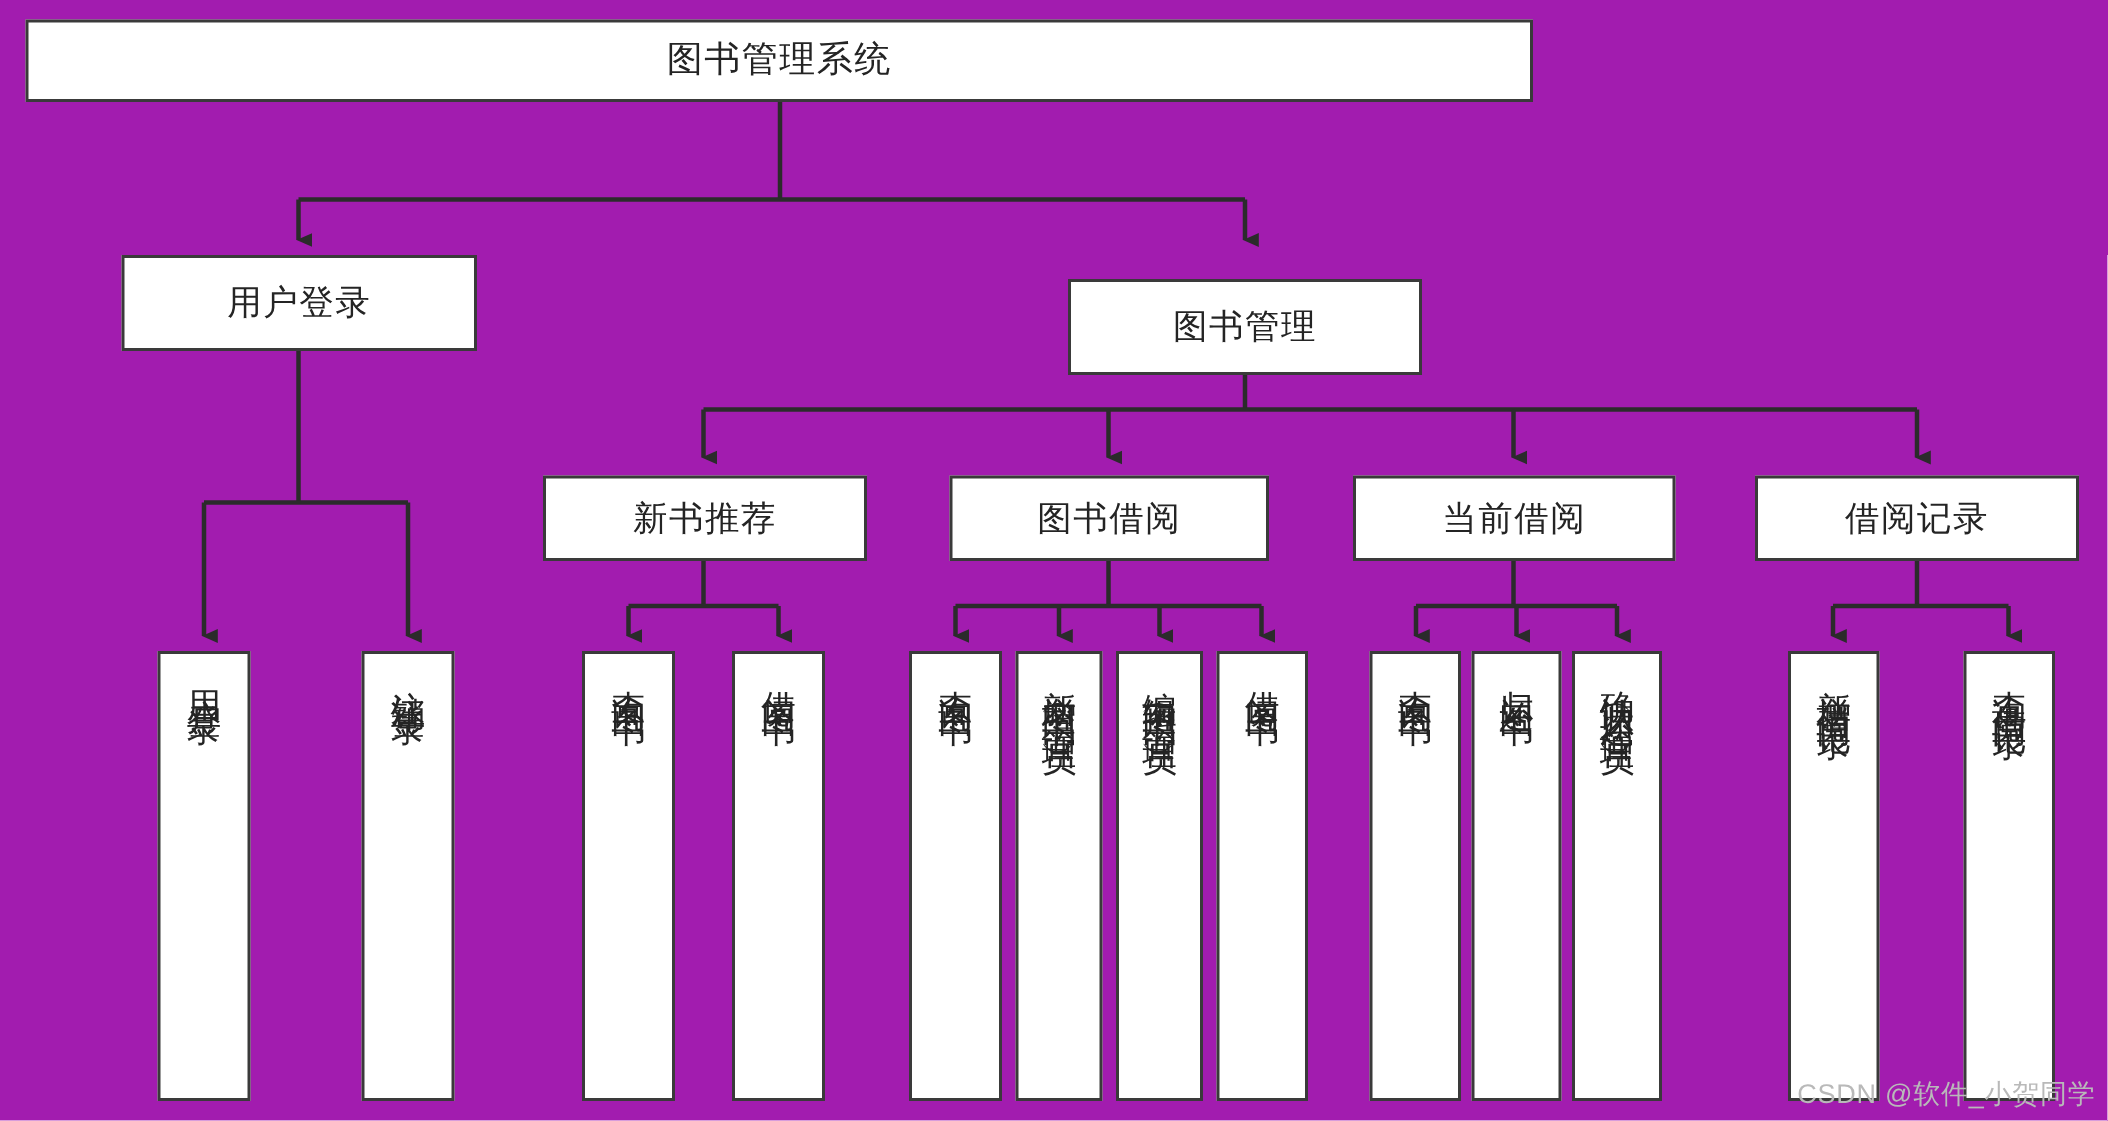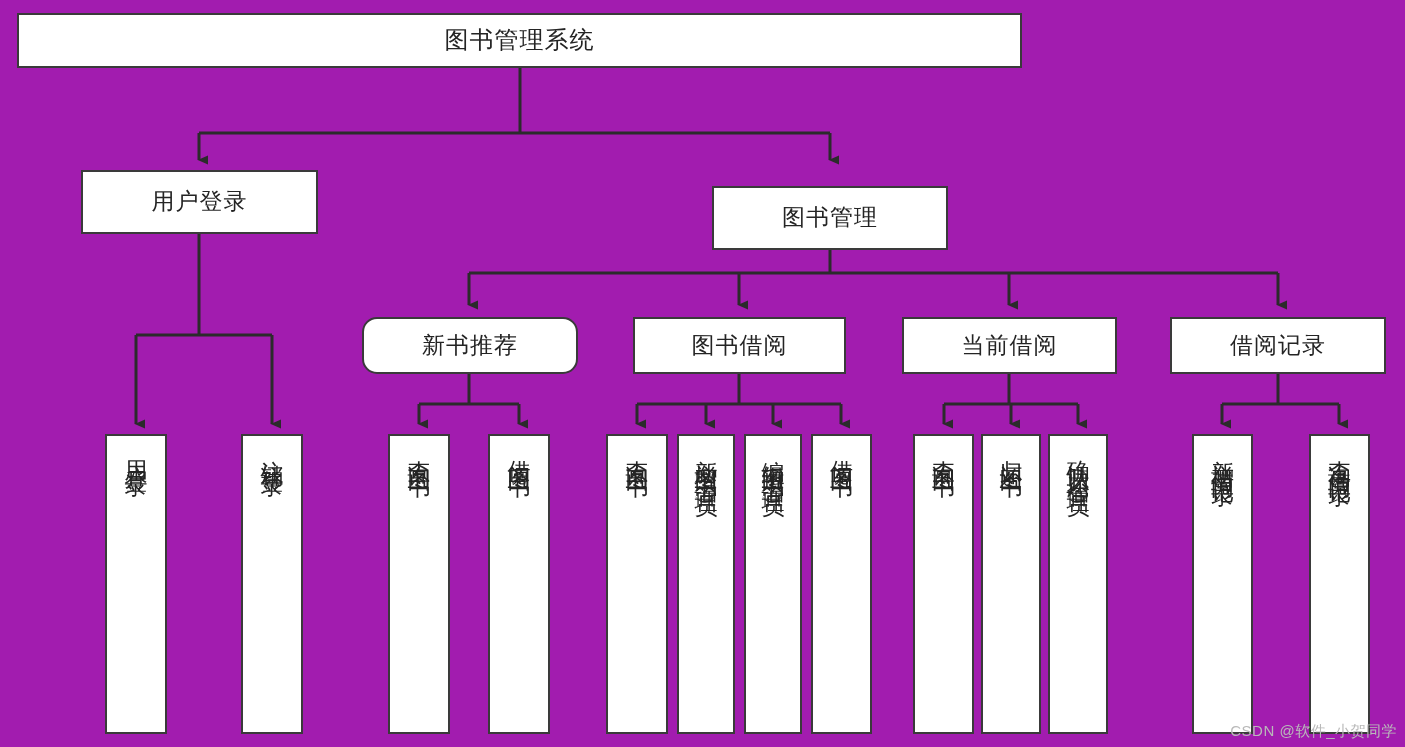--- a/index.html
+++ b/index.html
@@ -61,21 +61,21 @@
     text-orientation: upright;
     font-size: 23px;
     line-height: 1.0;
     letter-spacing: 5px;
     white-space: nowrap;
   }
   .watermark {
     position: absolute;
     right: 8px;
     bottom: 6px;
-    font-size: 15px;
+    font-size: 18px;
     color: #b9b9b9;
     letter-spacing: 0.5px;
     white-space: nowrap;
   }
 </style>
 </head>
 <body>
 
 <div id="canvas">
 
@@ -134,21 +134,21 @@
     <span class="lbl">图书管理系统</span>
   </div>
 
   <div class="node horiz" style="left:81px; top:170px; width:237px; height:64px;">
     <span class="lbl">用户登录</span>
   </div>
   <div class="node horiz" style="left:712px; top:170px; width:236px; height:64px;margin-top:16px;">
     <span class="lbl">图书管理</span>
   </div>
 
-  <div class="node horiz" style="left:362px; top:317px; width:216px; height:57px;border-radius:15px;">
+  <div class="node horiz" style="left:362px; top:317px; width:216px; height:57px;">
     <span class="lbl">新书推荐</span>
   </div>
   <div class="node horiz" style="left:633px; top:317px; width:213px; height:57px;">
     <span class="lbl">图书借阅</span>
   </div>
   <div class="node horiz" style="left:1170px; top:317px; width:216px; height:57px;">
     <span class="lbl">借阅记录</span>
   </div>
   <div class="node horiz" style="left:902px; top:317px; width:215px; height:57px;">
     <span class="lbl">当前借阅</span>

